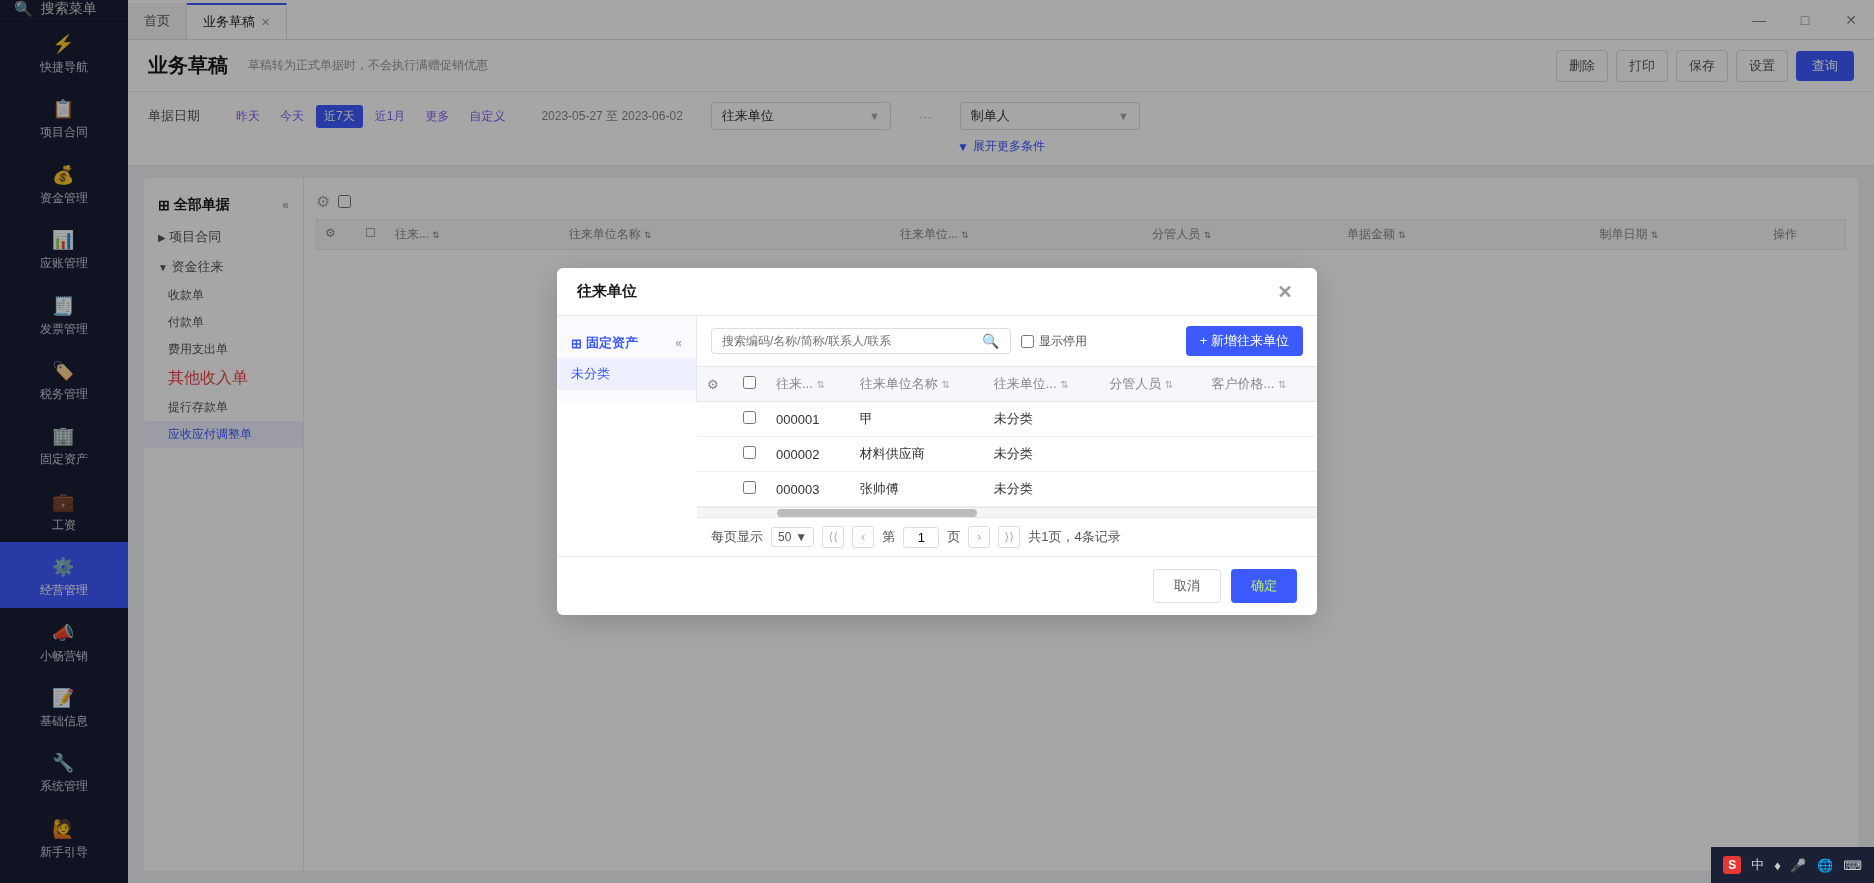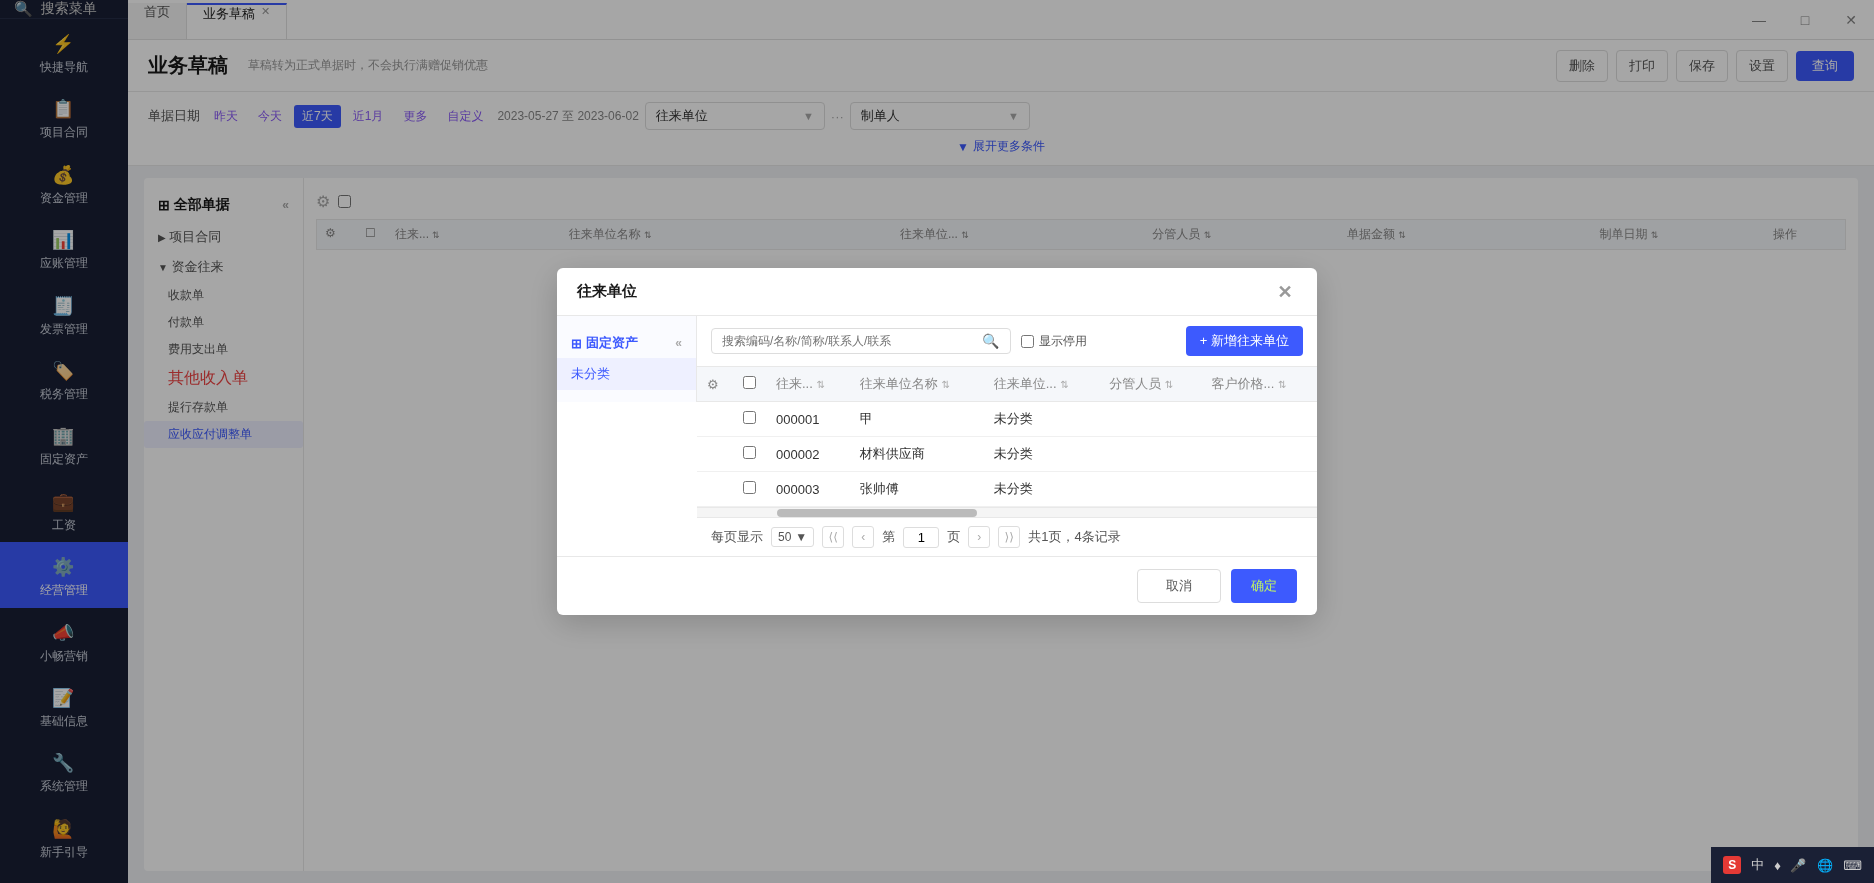--- a/index.html
+++ b/index.html
@@ -60,20 +60,21 @@
       background: #fff;
       display: flex;
       align-items: flex-end;
       border-bottom: 1px solid #e0e0e0;
       padding-left: 0;
     }
     .tab {
       height: 36px;
       padding: 0 16px;
       display: flex;
+      align-items: center;
       font-size: 13px;
       cursor: pointer;
       color: #555;
       border-right: 1px solid #e0e0e0;
       background: #f5f5f5;
       gap: 6px;
     }
     .tab.active {
       background: #fff;
       color: #1a1a1a;
@@ -101,21 +102,21 @@
 
     
     .filter-bar {
       background: #fff;
       padding: 10px 20px;
       border-bottom: 1px solid #e8e8e8;
       display: flex;
       flex-direction: column;
       gap: 8px;
     }
-    .filter-row { display: flex; align-items: center; gap: 6px; flex-wrap: wrap; }
+    .filter-row { display: flex; align-items: center; gap: 28px; flex-wrap: wrap; }
     .filter-label { font-size: 13px; color: #555; white-space: nowrap; }
     .date-tabs { display: flex; gap: 4px; }
     .date-tab { padding: 3px 8px; border-radius: 3px; cursor: pointer; font-size: 12px; color: #8b5cf6; }
     .date-tab.active { background: #3d5afe; color: #fff; }
     .date-range { font-size: 12px; color: #888; }
     .filter-input { border: 1px solid #ddd; border-radius: 4px; padding: 4px 10px; font-size: 13px; min-width: 180px; color: #333; display: flex; align-items: center; justify-content: space-between; cursor: pointer; }
     .expand-btn { color: #3d5afe; font-size: 12px; cursor: pointer; display: flex; align-items: center; gap: 4px; margin: 0 auto; }
 
     
     .content-area {
@@ -332,21 +333,21 @@
     }
     
     .dialog-footer {
       display: flex;
       justify-content: flex-end;
       padding: 12px 20px;
       gap: 10px;
       border-top: 1px solid #e8e8e8;
     }
     .btn-cancel {
-      padding: 7px 28px;
+      padding: 7px 20px;
       border: 1px solid #ddd;
       border-radius: 4px;
       background: #fff;
       color: #555;
       font-size: 13px;
       cursor: pointer;
     }
     .btn-confirm {
       padding: 7px 20px;
       border: none;

